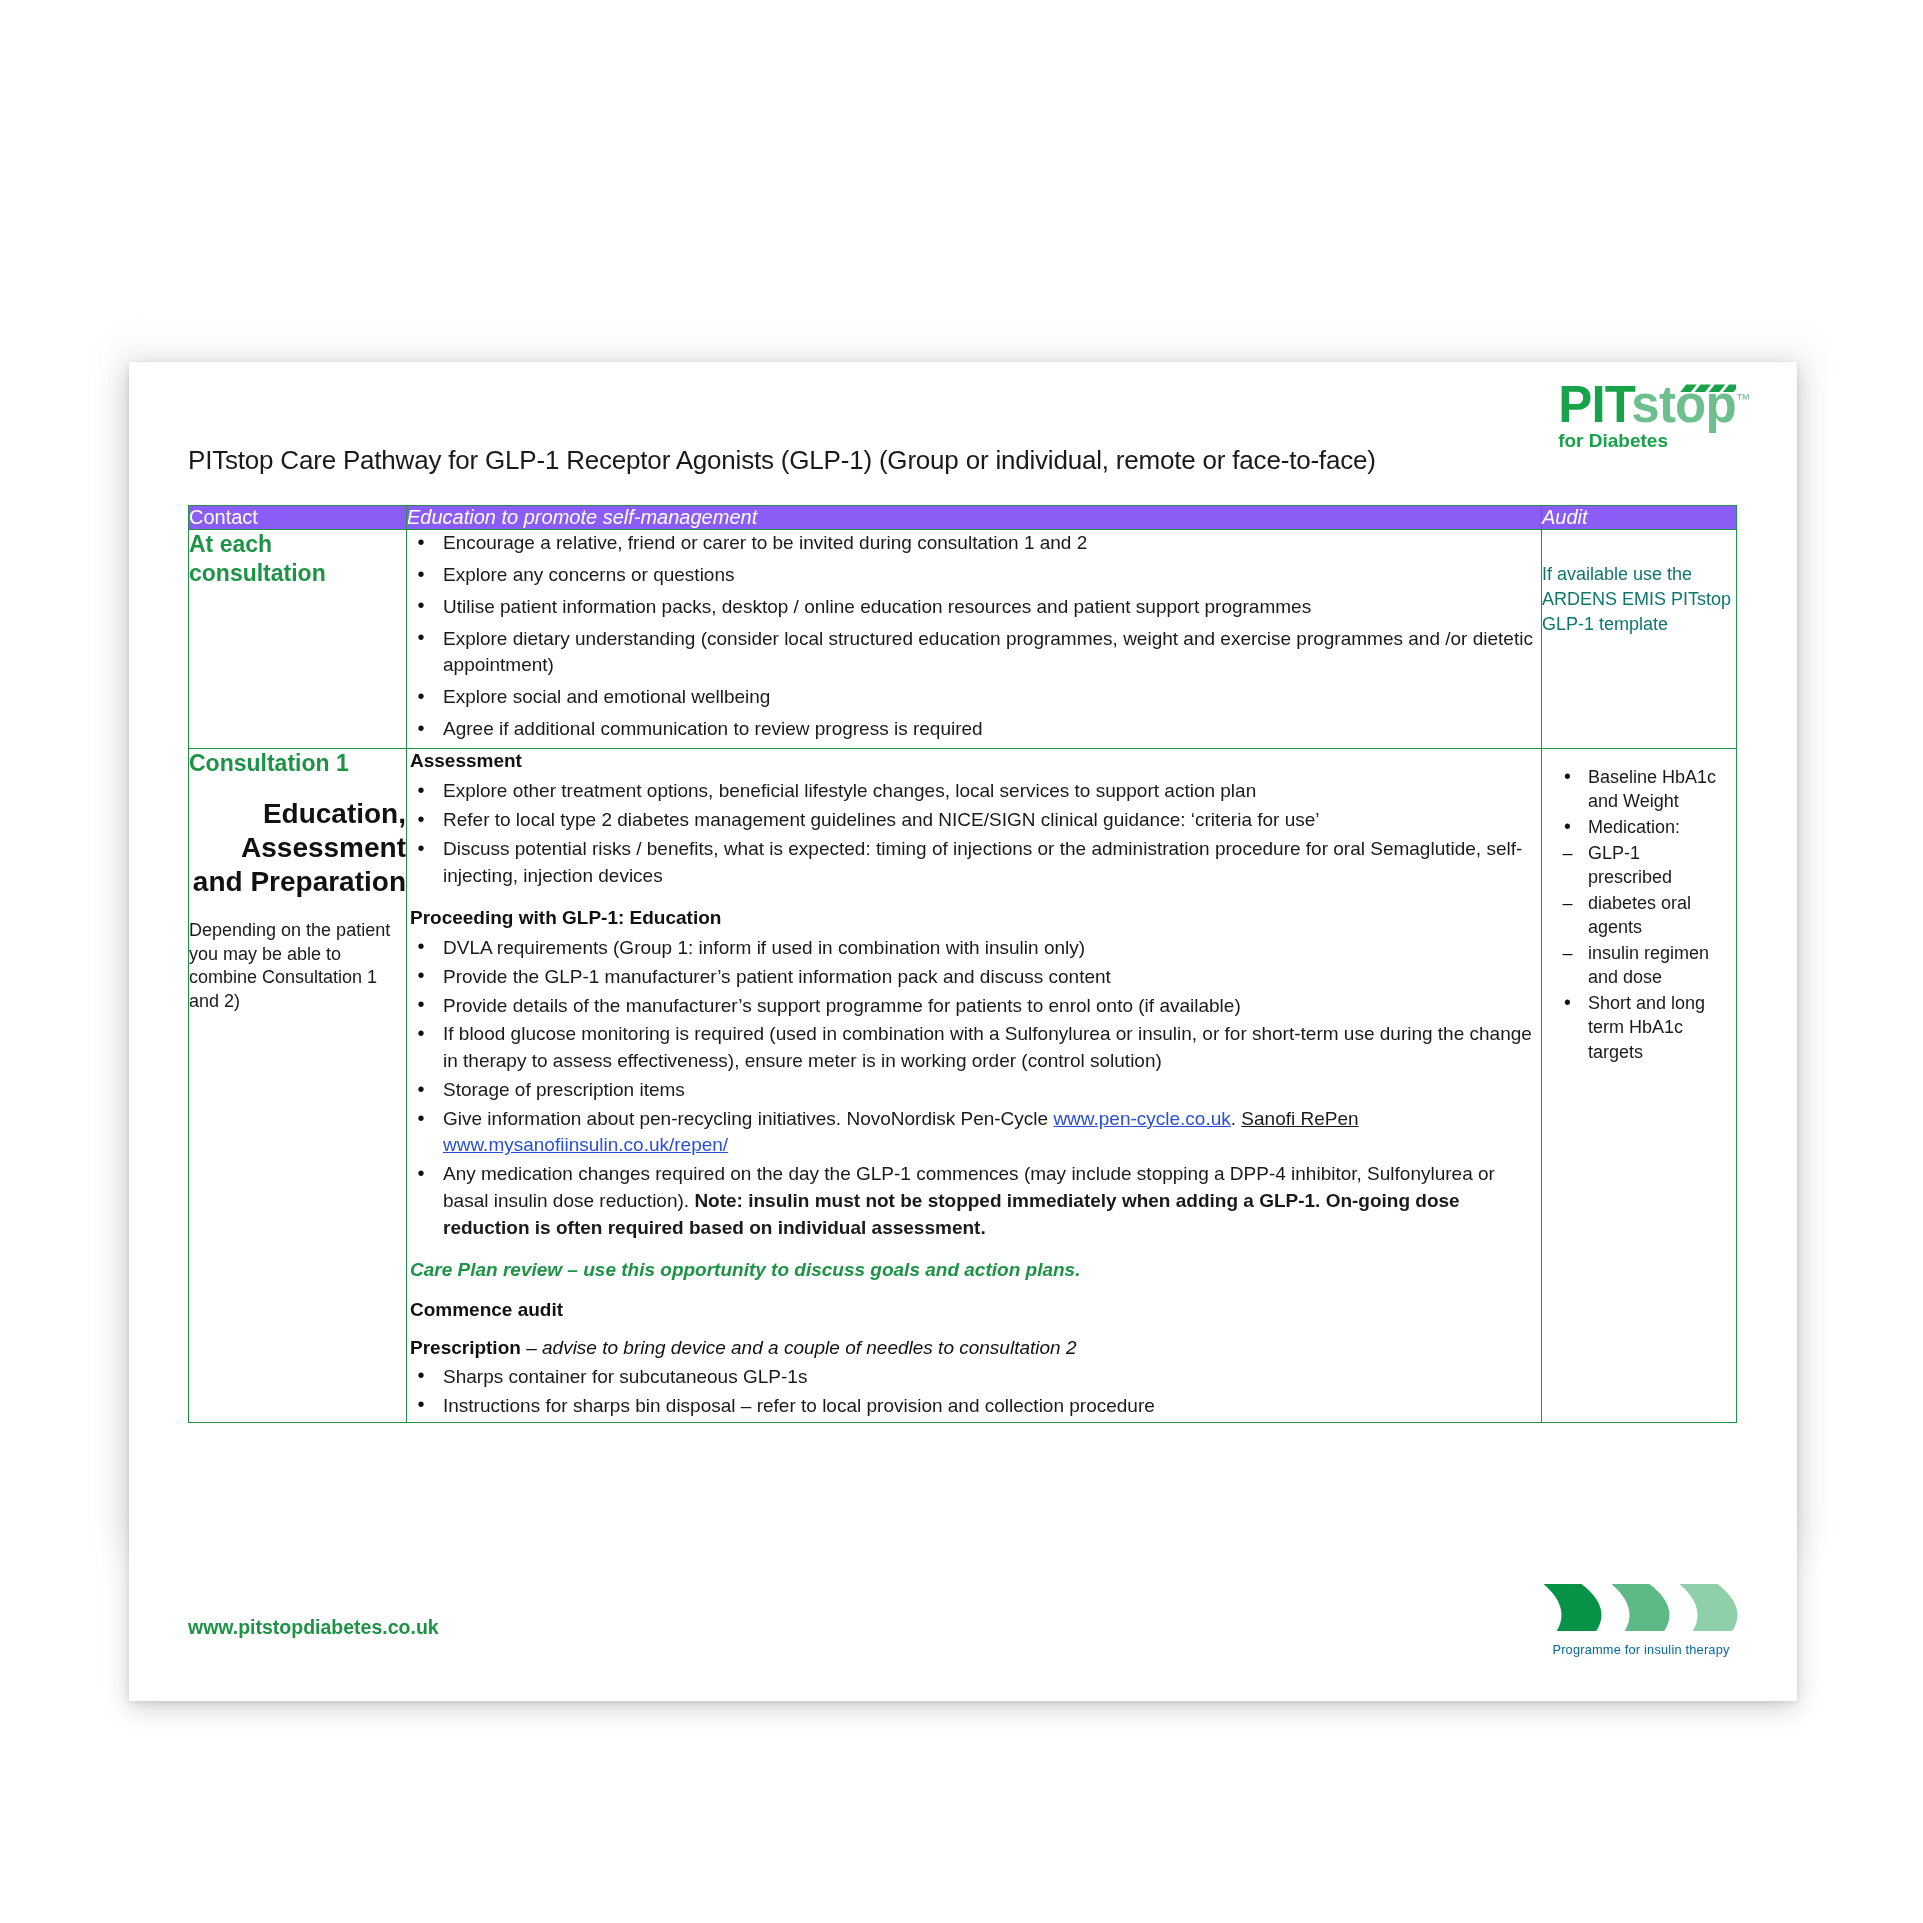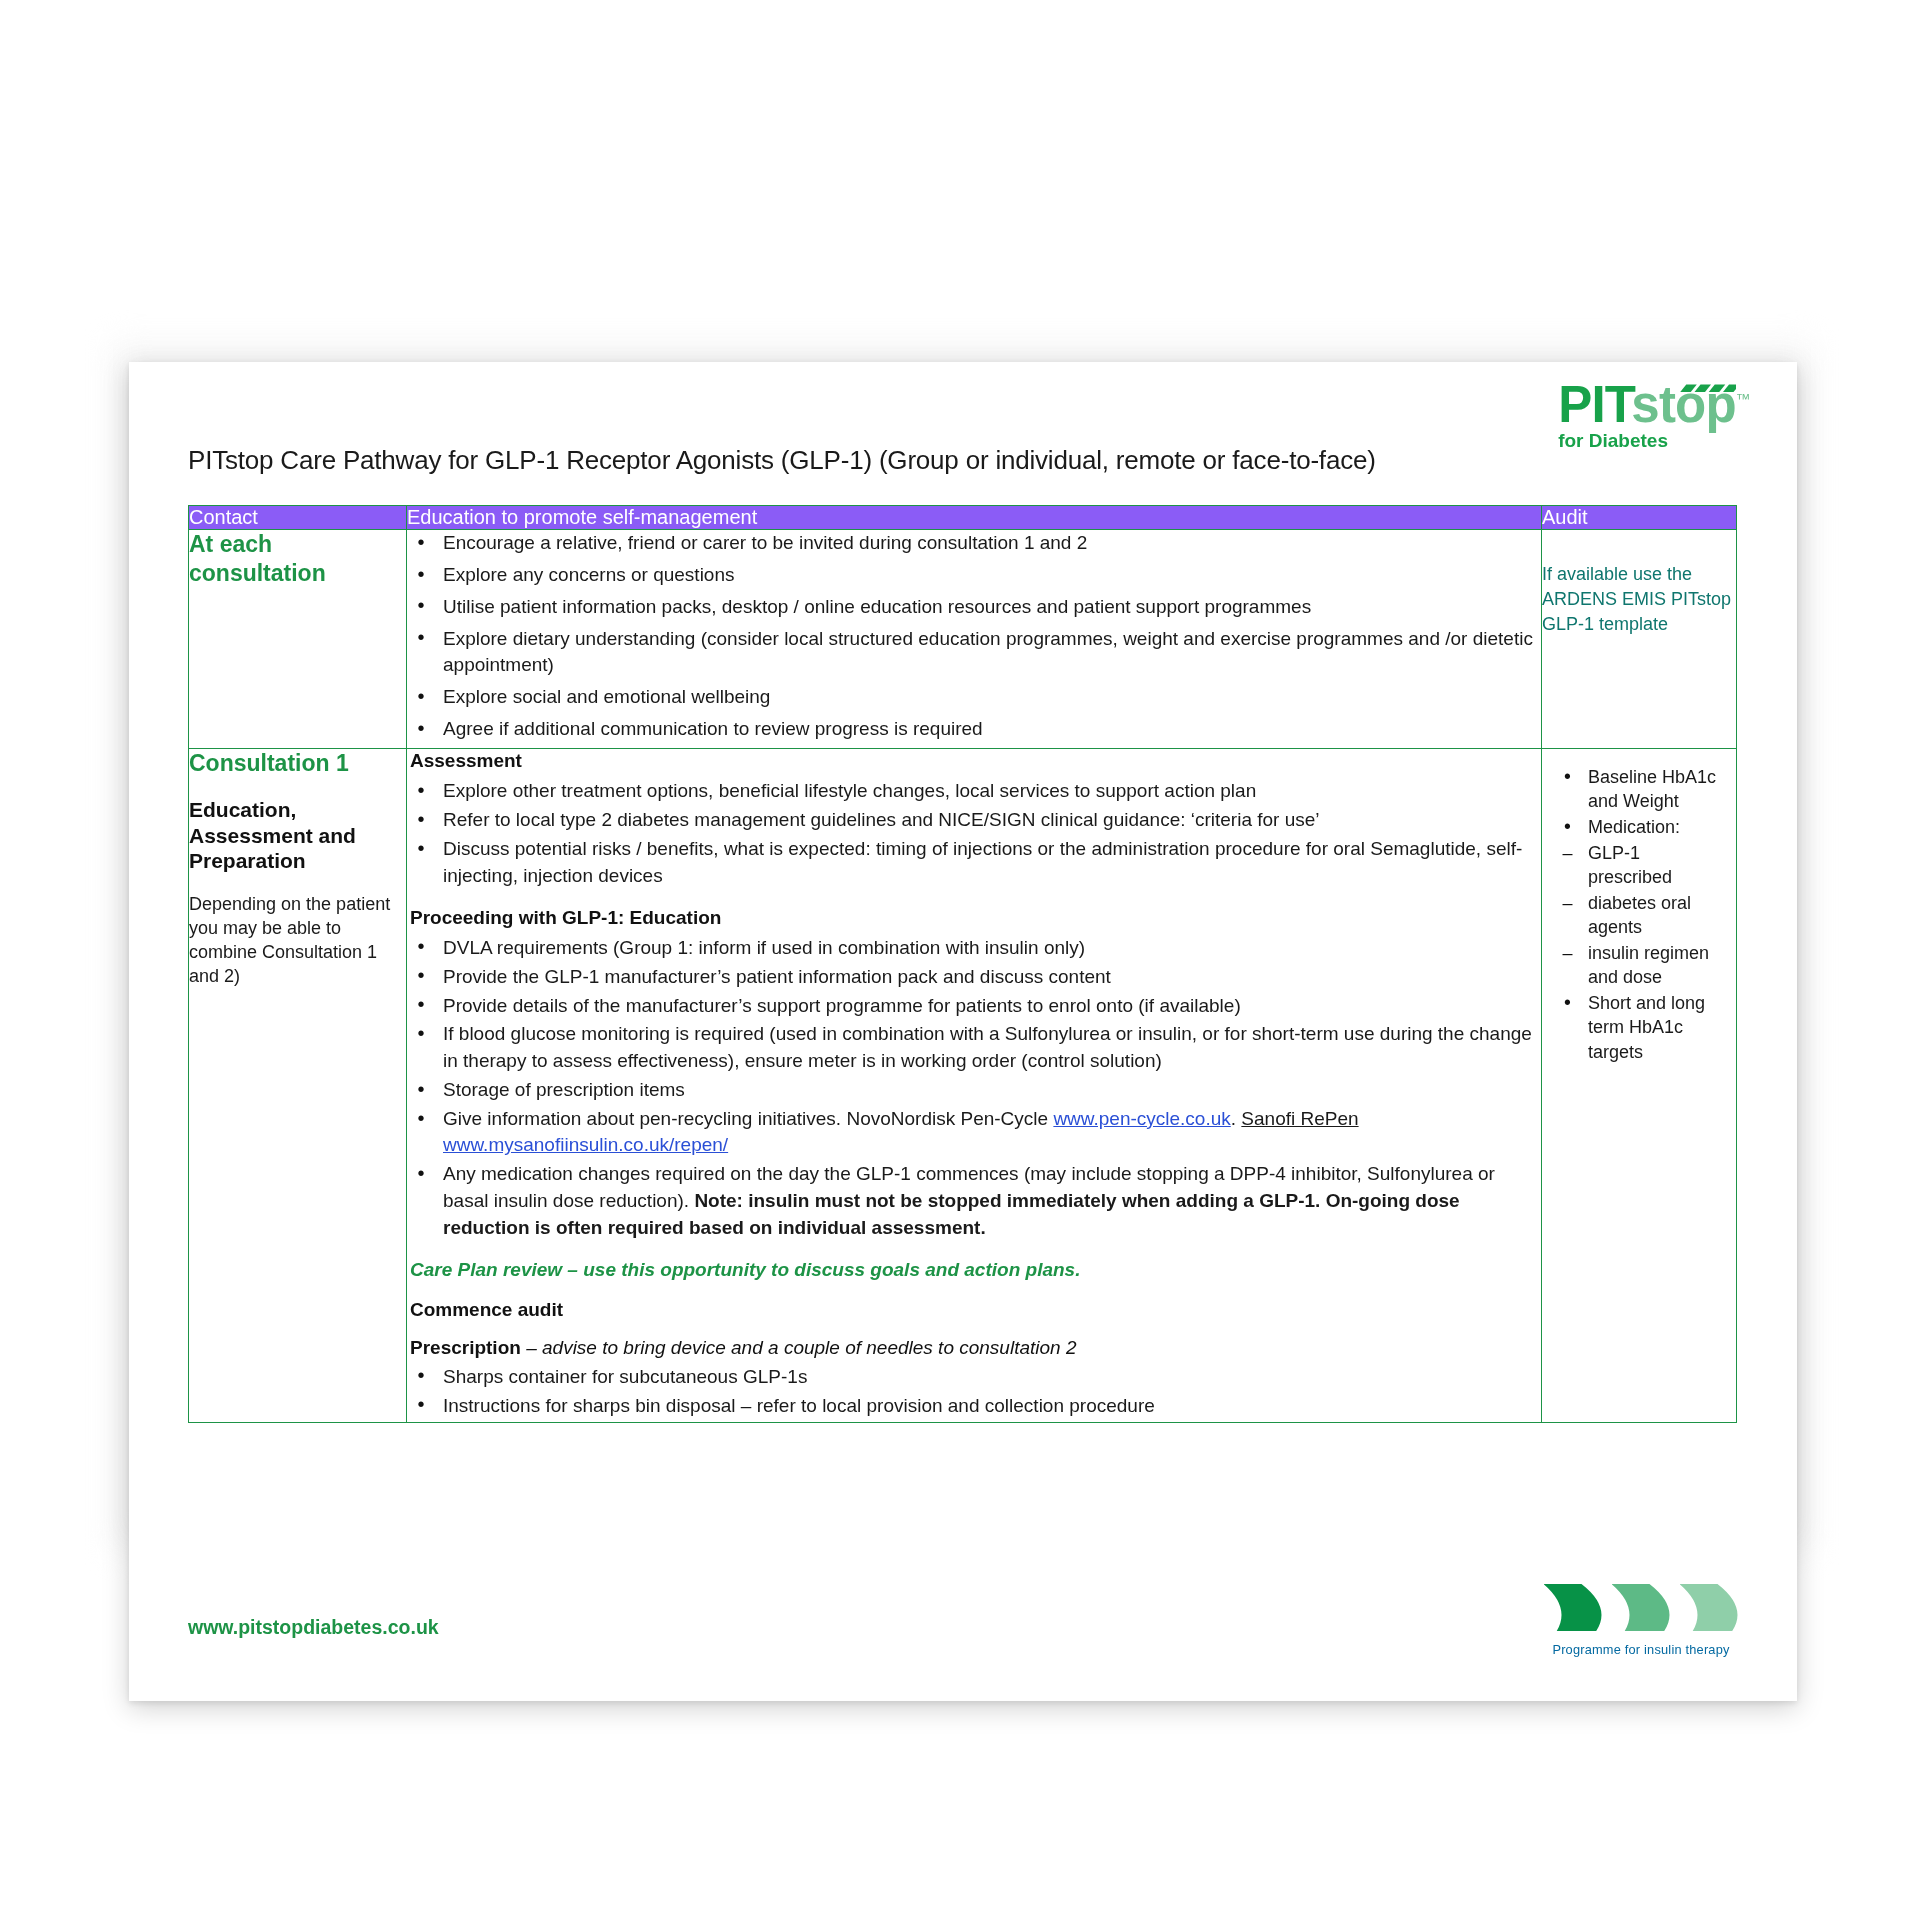--- a/index.html
+++ b/index.html
@@ -109,43 +109,44 @@
   }
   thead th {
     background: #8b5cf6;
     color: #ffffff;
     font-weight: normal;
     font-size: 20px;
     text-align: left;
     padding: 12px 13.5px 13.5px 13.5px;
     border-color: #0d8a3d;
   }
-  thead th.sep { border-left: 1.5px solid #ffffff; }
+  thead th.sep { border-left: 1.5px solid #ffffff; font-style: italic; }
 
   col.c-contact { width: 218px; }
   col.c-edu     { width: 1135px; }
   col.c-audit   { width: 195px; }
 
   td.contact-cell { padding: 16.5px 13.5px 16.5px 15px; }
   td.edu-cell     { padding: 12px 12px 13.5px 7.5px; }
   td.audit-cell   { padding: 16.5px 10.5px 16.5px 9px; }
 
   .c-head-green {
     color: #1d9346;
     font-size: 23px;
     font-weight: bold;
     line-height: 1.24;
     margin-bottom: 1.5px;
   }
   .c-head-black {
     color: #111111;
-    font-size: 21px;
+    font-size: 28px;
     font-weight: bold;
     line-height: 1.22;
     margin-top: 19.5px;
+    text-align: right;
   }
   .c-note {
     color: #1a1a1a;
     font-size: 18px;
     line-height: 1.32;
     margin-top: 19.5px;
   }
 
   .audit-plain {
     font-size: 18px;

